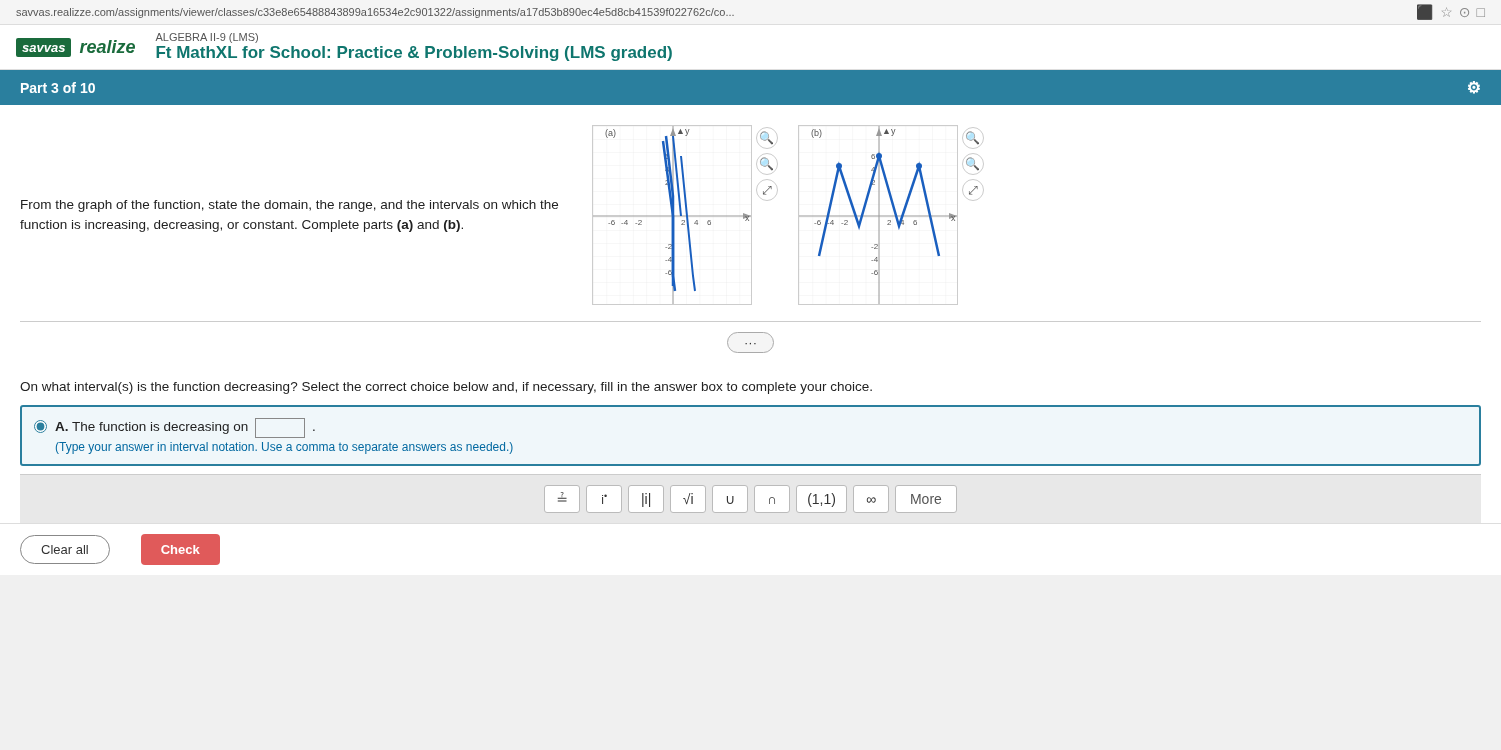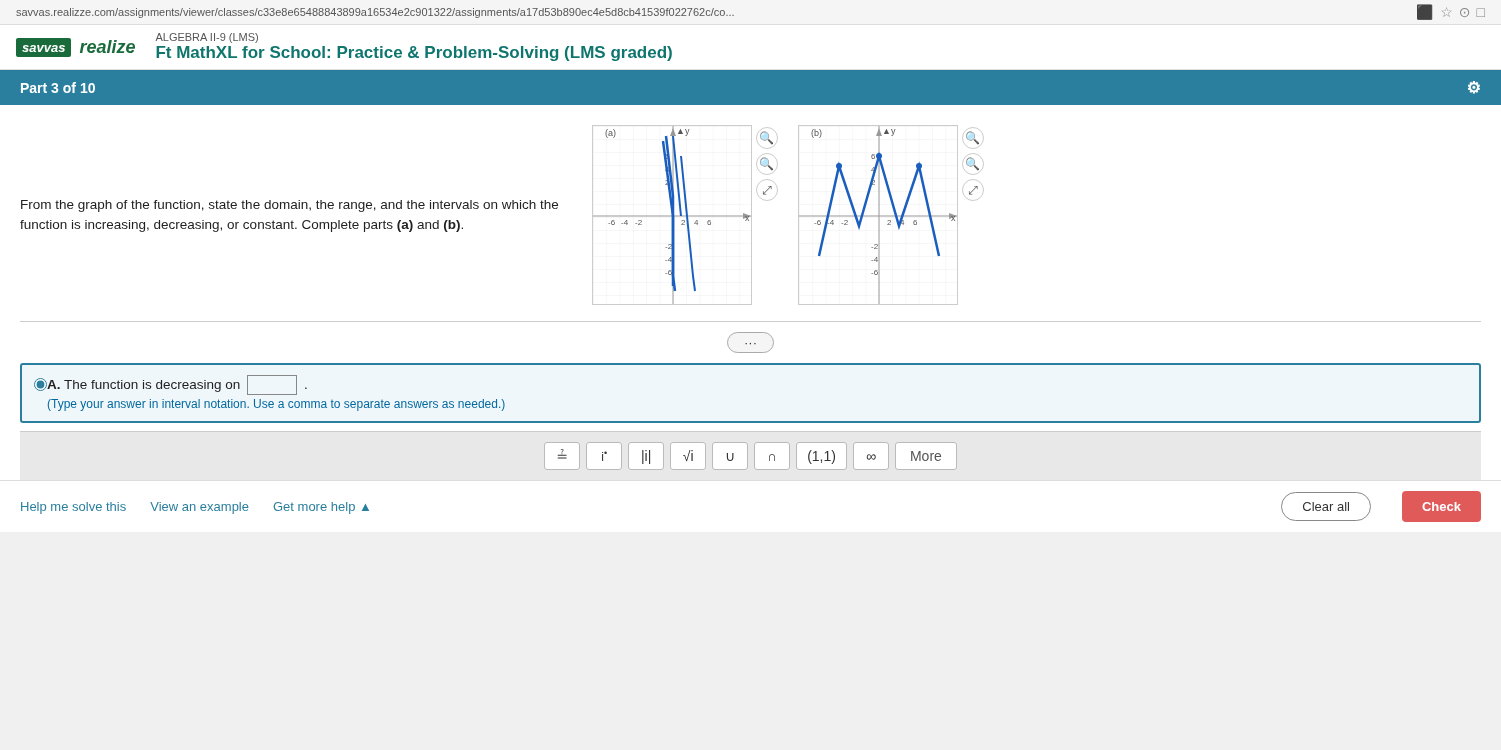--- a/index.html
+++ b/index.html
@@ -170,21 +170,21 @@
     .question-section {
       padding: 14px 0 8px 0;
       font-size: 13.5px;
       line-height: 1.5;
     }
 
     
     .radio-option {
       display: flex;
       align-items: flex-start;
-      gap: 0;
+      gap: 8px;
       padding: 10px 12px;
       border: 1px solid #ddd;
       border-radius: 3px;
       margin-bottom: 8px;
       background: #fff;
     }
     .radio-option.selected {
       border: 2px solid #2a7f9e;
       background: #f0f7fa;
     }
@@ -449,20 +449,23 @@
       </div>
     </div>
   </div>
 
   <hr class="divider">
 
   <div class="more-btn-row">
     <button class="more-btn">···</button>
   </div>
 
+  <div class="question-section">
+    <p>On what interval(s) is the function decreasing? Select the correct choice below and, if necessary, fill in the answer box to complete your choice.</p>
+  </div>
 
   <div class="radio-option selected">
     <input type="radio" name="answer" checked="" style="">
     <div>
       <div class="option-text">
         <strong>A.</strong>
         <span>The function is decreasing on</span>
         <span class="answer-box"></span>
         <span>.</span>
       </div>
@@ -479,22 +482,17 @@
     <button class="toolbar-btn">∪</button>
     <button class="toolbar-btn">∩</button>
     <button class="toolbar-btn">(1,1)</button>
     <button class="toolbar-btn">∞</button>
     <button class="toolbar-btn more-btn-wide">More</button>
   </div>
 
 </div>
 
 <div class="footer-row">
-  <div class="footer-links">
-    <a class="footer-link">Help me solve this</a>
-    <a class="footer-link">View an example</a>
-    <a class="footer-link">Get more help ▲</a>
-  </div>
   <div class="footer-actions">
     <button class="clear-all-btn">Clear all</button>
     <button class="check-btn">Check</button>
   </div>
 </div>
 
 </body></html>

